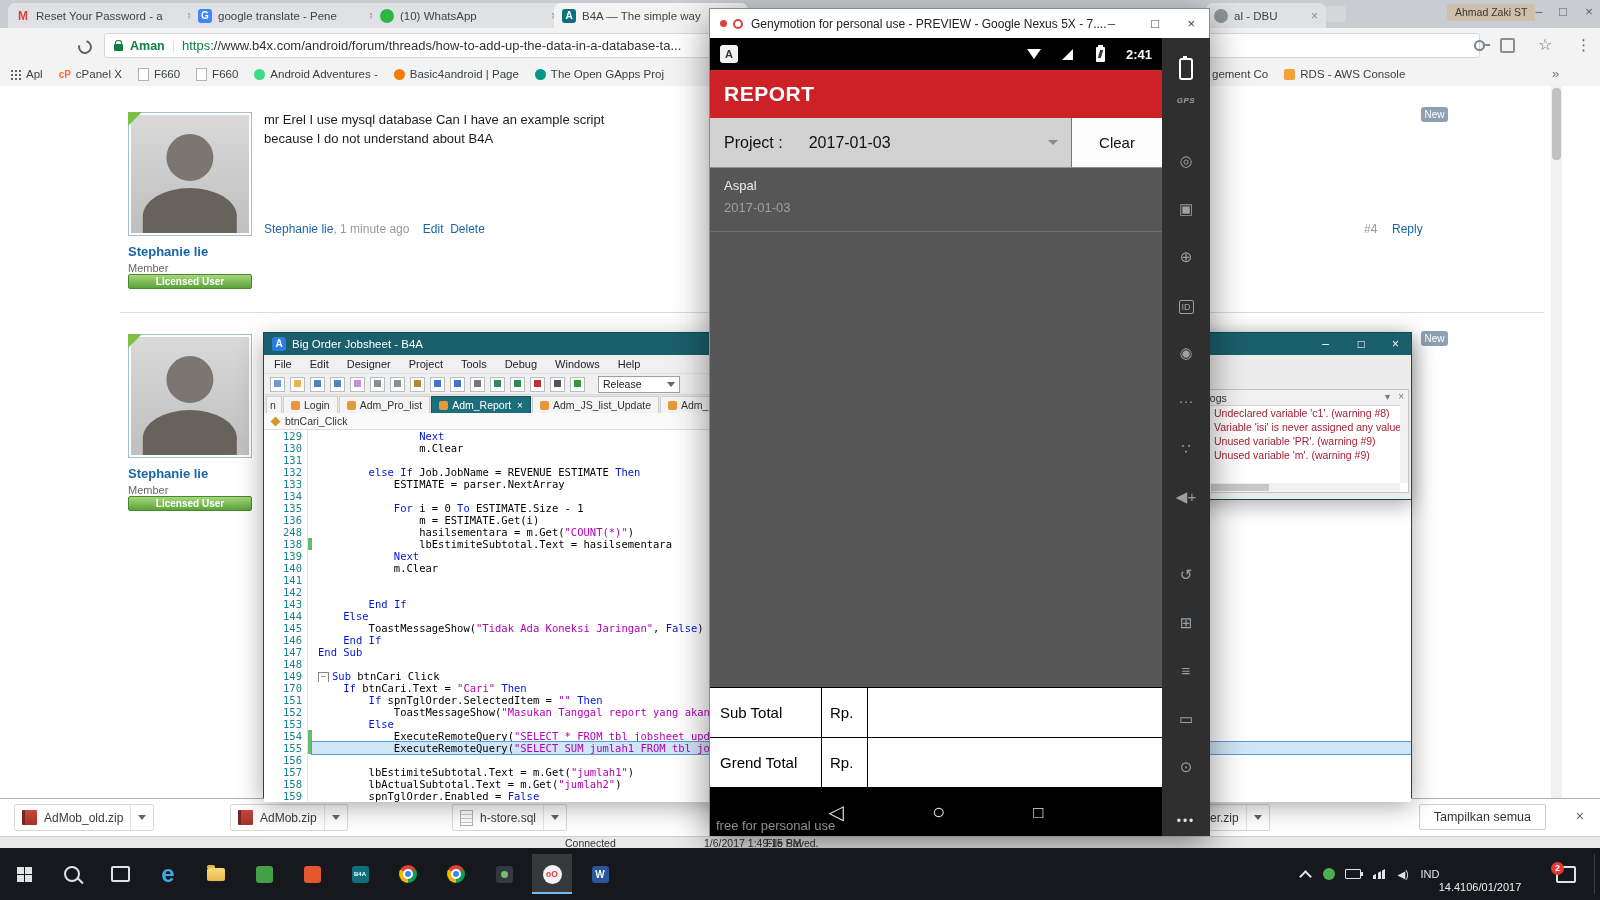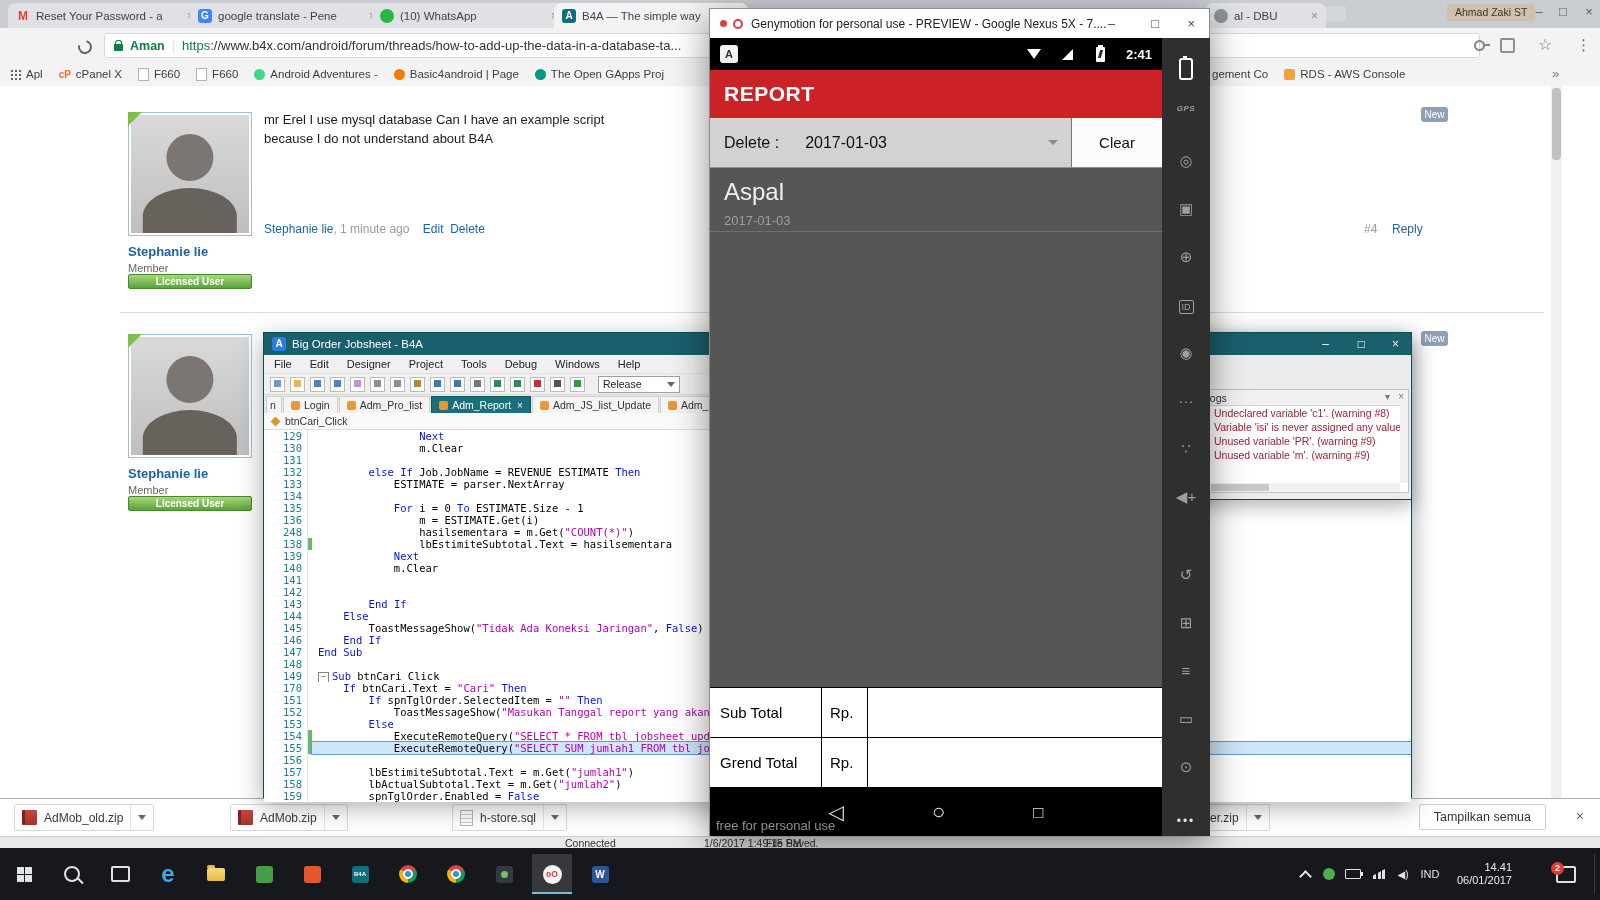--- a/index.html
+++ b/index.html
@@ -226,21 +226,21 @@
   .a-spinner{height:50px;background:#d2d2d2;display:flex;align-items:stretch;
     border-bottom:1px solid #8f8f8f;position:relative;flex:0 0 auto;box-sizing:border-box}
   .a-date-label{align-self:center;margin-left:14px;font-size:16px;color:#111}
   .a-date-value{align-self:center;margin-left:26px;font-size:16px;color:#111}
   .spin-caret{position:absolute;right:104px;top:22px;width:0;height:0;border:5px solid transparent;
     border-top-color:#8a8a8a}
   .a-clear{margin-left:auto;width:90px;background:#fcfcfc;border-left:1px solid #777;
     display:flex;align-items:center;justify-content:center;font-size:15px;color:#111}
   .a-list{flex:1;position:relative}
   .a-item{height:64px;border-bottom:1px solid #6e6e6e;padding:10px 14px 0;box-sizing:border-box}
-  .a-item-title{font-size:24px;color:#efefef}
+  .a-item-title{font-size:13px;color:#efefef}
   .a-item-sub{font-size:13px;color:#9e9e9e;margin-top:7px}
   .a-table{height:100px;display:flex;flex-direction:column;border-top:1px solid #000;background:#fff;flex:0 0 auto}
   .a-row{flex:1;display:flex;border-bottom:1px solid #000}
   .a-c1{width:112px;border-right:1px solid #000;display:flex;align-items:center;padding-left:10px;
     font-size:15px;color:#000;box-sizing:border-box}
   .a-c2{width:46px;border-right:1px solid #000;display:flex;align-items:center;padding-left:8px;
     font-size:15px;color:#000;box-sizing:border-box}
   .a-c3{flex:1}
   .a-nav{height:48px;background:#000;display:flex;align-items:center;justify-content:center;gap:88px;
     color:#e0e0e0;flex:0 0 auto}
@@ -726,21 +726,21 @@
           <span class="i-wifi"></span>
           <span class="i-signal"></span>
           <span class="i-batt-a"></span>
           <span class="a-time">2:41</span>
         </span>
       </div>
       <div class="a-appbar">
         <span class="a-apptitle">REPORT</span>
       </div>
       <div class="a-spinner">
-        <span class="a-date-label">Delete :</span>
+        <span class="a-date-label">Project :</span>
         <span class="a-date-value">2017-01-03</span>
         <span class="spin-caret"></span>
         <span class="a-clear">Clear</span>
       </div>
       <div class="a-list">
         <div class="a-item">
           <div class="a-item-title">Aspal</div>
           <div class="a-item-sub">2017-01-03</div>
         </div>
       </div>
@@ -758,21 +758,21 @@
         </div>
       <div class="a-nav">
         <span class="nb">◁</span>
         <span class="nb" style="font-size:22px">○</span>
         <span class="nb" style="font-size:17px">□</span>
       </div>
       <div class="a-watermark">free for personal use</div>
     </div>
     <div class="g-sidebar" id="g-sidebar">
         <div class="sb-ic" style="top: 20px;"><span class="sb-batt"></span></div>
-        <div class="sb-ic sb-gps" style="top: 66px; font-style: italic;">GPS</div>
+        <div class="sb-ic sb-gps" style="top: 58px; font-style: italic;">GPS</div>
         <div class="sb-ic" style="top: 114px;">◎</div>
         <div class="sb-ic" style="top: 162px;">▣</div>
         <div class="sb-ic" style="top: 210px;">⊕</div>
         <div class="sb-ic" style="top: 258px;"><span class="sb-id">ID</span></div>
         <div class="sb-ic" style="top: 306px;">◉</div>
         <div class="sb-ic" style="top: 354px;">···</div>
         <div class="sb-ic" style="top: 402px;">∵</div>
         <div class="sb-ic" style="top: 450px;">◀+</div>
         <div class="sb-ic" style="top: 528px;">↺</div>
         <div class="sb-ic" style="top: 576px;">⊞</div>
@@ -833,21 +833,21 @@
       <div class="tray-cell" style="left: 1342px; width: 22px;">
         <span class="i-tray-batt"></span>
       </div>
       <div class="tray-cell" style="left: 1368px; width: 22px;">
         <span class="i-tray-net"></span>
       </div>
       <div class="tray-cell" style="left: 1392px; width: 22px;">
         <span class="i-tray-vol">◀)</span>
       </div>
       <div class="tray-cell" style="left: 1414px; width: 32px; font-size: 11px;">IND</div>
-      <div class="tray-cell tb-clock" style="left: 1448px; width: 64px; flex-direction: column; justify-content: center; align-items: flex-end;">
+      <div class="tray-cell tb-clock" style="left: 1448px; width: 64px; flex-direction: row; justify-content: center; align-items: flex-end;">
         <div style="width: 100%;">14.41</div>
         <div>06/01/2017</div>
       </div>
       <div class="tray-cell" style="left: 1548px; width: 36px;">
         <span class="i-notif">
           <span class="badge2">2</span>
         </span>
       </div>
     </div>
 

